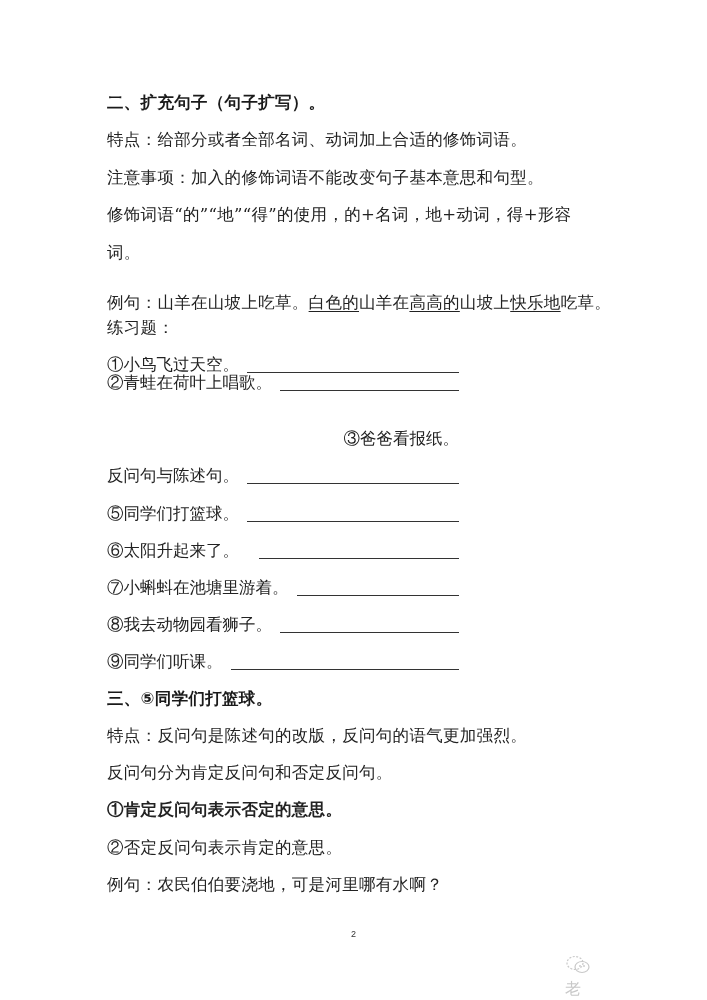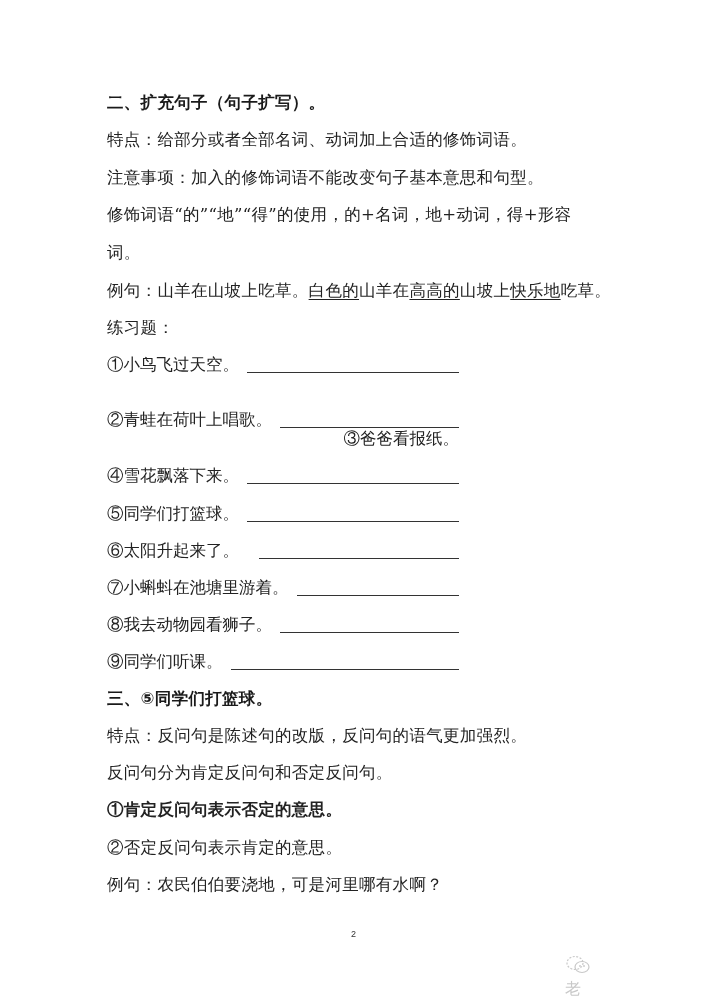--- a/index.html
+++ b/index.html
@@ -19,40 +19,40 @@
 <body>
 
 <div class="page">
 
   <div class="line heading" style="top:92px;">二、扩充句子（句子扩写）。</div>
   <div class="line" style="top:129px;">特点：给部分或者全部名词、动词加上合适的修饰词语。</div>
   <div class="line" style="top:167px;">注意事项：加入的修饰词语不能改变句子基本意思和句型。</div>
   <div class="line" style="top:204px;">修饰词语“的”“地”“得”的使用，的+名词，地+动词，得+形容</div>
   <div class="line" style="top:242px;">词。</div>
 
-  <div class="line" style="top:280px;text-align:right;">
+  <div class="line" style="top:292px;text-align:right;">
     <span>例句：山羊在山坡上吃草。</span><span class="u">白色的</span><span>山羊在</span><span class="u">高高的</span><span>山坡上</span><span class="u">快乐地</span><span>吃草。</span>
   </div>
 
   <div class="line" style="top:317px;">练习题：</div>
 
   <div class="ex-row" style="top:354px;">
     <span>①小鸟飞过天空。</span>
     <span class="blank"></span>
   </div>
-  <div class="ex-row" style="top:409px;">
+  <div class="ex-row" style="top:372px;">
     <span>②青蛙在荷叶上唱歌。</span>
     <span class="blank"></span>
   </div>
   <div class="ex-row" style="top:428px;flex-direction:column;">
     <span>③爸爸看报纸。</span>
     <span class="blank"></span>
   </div>
   <div class="ex-row" style="top:465px;">
-    <span>④雪花飘落下来。</span>
+    <span>反问句与陈述句。</span>
     <span class="blank"></span>
   </div>
   <div class="ex-row" style="top:503px;">
     <span>⑤同学们打篮球。</span>
     <span class="blank"></span>
   </div>
   <div class="ex-row" style="top:540px;gap:12px;">
     <span>⑥太阳升起来了。</span>
     <span class="blank"></span>
   </div>

